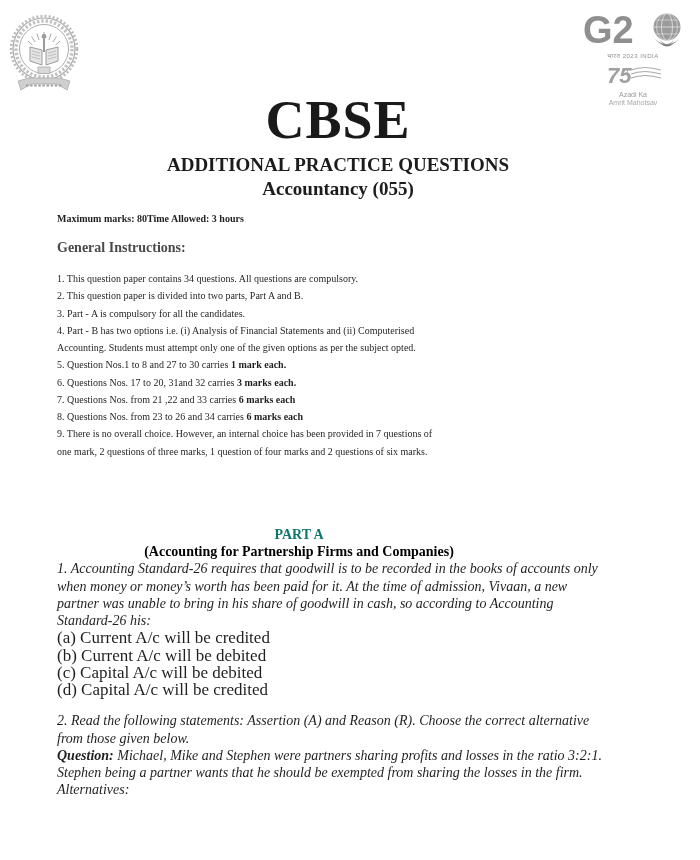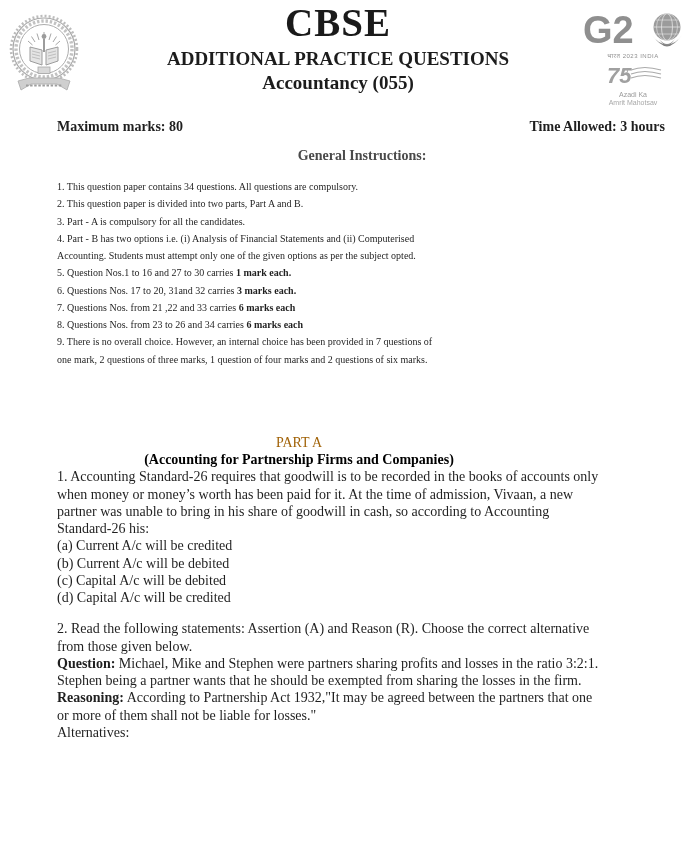--- a/index.html
+++ b/index.html
@@ -18,42 +18,42 @@
   .seal{position:absolute;left:9px;top:12px;}
   .g20box{position:absolute;right:6px;top:8px;width:122px;text-align:center;
           font-family:"Liberation Sans","DejaVu Sans",sans-serif;}
   .g20sub{font-size:6px;color:#8f8f8f;letter-spacing:.5px;margin-top:-2px;}
   .azadibox{margin-top:4px;}
   .azadi-line1{font-size:7px;color:#9a9a9a;line-height:8px;margin-top:-1px;}
   .azadi-line2{font-size:7px;color:#a8a8a8;line-height:8px;}
 
   
   .titleblock{width:562px;text-align:center;}
-  .title{font-size:39px;font-weight:bold;line-height:46px;
+  .title{font-size:54px;font-weight:bold;line-height:46px;margin-top:97px;
          letter-spacing:1px;color:#1a1a1a;}
   .h2{font-size:19px;font-weight:bold;line-height:24px;color:#1c1c1c;}
-  .h2-first{margin-top:1px;}
+  .h2-first{margin-top:10px;}
 
   
-  .marks-row{display:flex;justify-content:space-between;width:608px;
-             font-weight:bold;font-size:14px;line-height:15px;margin-top:24px;}
+  .marks-row{display:flex;width:608px;
+             font-weight:bold;font-size:10px;line-height:15px;margin-top:10px;}
 
   
-  .gi{font-weight:bold;color:#4a4a4a;font-size:14px;line-height:17px;margin-top:13px;text-align:center;}
+  .gi{font-weight:bold;color:#4a4a4a;font-size:14px;line-height:17px;margin-top:13px;}
   .inst{margin-top:14px;font-size:10px;line-height:17.25px;width:600px;}
   .iline{white-space:pre-line;}
   .iline b{font-weight:bold;}
 
   
   .parta-wrap{width:484px;text-align:center;margin-top:66px;}
-  .parta-head{font-size:14px;font-weight:normal;line-height:17.25px;color:#a16207;}
+  .parta-head{font-size:14px;font-weight:bold;line-height:17.25px;color:#0f766e;}
   .parta-sub{font-size:14px;font-weight:bold;line-height:17.25px;color:#000000;}
-  .q{font-size:14px;line-height:17.25px;white-space:pre-line;width:600px;}
+  .q{font-size:14px;line-height:17.25px;white-space:pre-line;width:600px;font-style:italic;}
   .q b{font-weight:bold;}
-  .opt{font-size:14px;line-height:17.25px;}
+  .opt{font-size:17px;line-height:17.25px;}
   .q2gap{margin-top:14px;}
 </style>
 </head>
 <body>
 
 <div class="page">
 
   <svg class="seal" width="70" height="88" viewBox="0 0 70 88">
     <circle cx="35" cy="37" r="33" fill="none" stroke="#bcbcbc" stroke-width="2.6" stroke-dasharray="2 2.1"></circle>
     <circle cx="35" cy="37" r="31" fill="none" stroke="#a9a9a9" stroke-width="1.2"></circle>
@@ -131,21 +131,21 @@
     </div>
 
     <div class="gi">General Instructions:</div>
 
     <div class="inst">
       <div class="iline"><span>1. This question paper contains 34 questions. All questions are compulsory.</span></div>
       <div class="iline"><span>2. This question paper is divided into two parts, Part A and B.</span></div>
       <div class="iline"><span>3. Part - A is compulsory for all the candidates.</span></div>
       <div class="iline"><span>4. Part - B has two options i.e. (i) Analysis of Financial Statements and (ii) Computerised
 Accounting. Students must attempt only one of the given options as per the subject opted.</span></div>
-      <div class="iline"><span>5. Question Nos.1 to 16 and 27 to 30 carries </span><b>1 mark each.</b></div>
+      <div class="iline"><span>5. Question Nos.1 to 8 and 27 to 30 carries </span><b>1 mark each.</b></div>
       <div class="iline"><span>6. Questions Nos. 17 to 20, 31and 32 carries </span><b>3 marks each.</b></div>
       <div class="iline"><span>7. Questions Nos. from 21 ,22 and 33 carries </span><b>6 marks each</b></div>
       <div class="iline"><span>8. Questions Nos. from 23 to 26 and 34 carries </span><b>6 marks each</b></div>
       <div class="iline"><span>9. There is no overall choice. However, an internal choice has been provided in 7 questions of
 one mark, 2 questions of three marks, 1 question of four marks and 2 questions of six marks.</span></div>
     </div>
 
     <div class="parta-wrap">
       <div class="parta-head">PART A</div>
       <div class="parta-sub">(Accounting for Partnership Firms and Companies)</div>
@@ -160,18 +160,16 @@
       <div class="opt">(a) Current A/c will be credited</div>
       <div class="opt">(b) Current A/c will be debited</div>
       <div class="opt">(c) Capital A/c will be debited</div>
       <div class="opt">(d) Capital A/c will be credited</div>
     </div>
 
     <div class="q q2gap">2. Read the following statements: Assertion (A) and Reason (R). Choose the correct alternative
 from those given below.</div>
     <div class="q"><b>Question:</b><span> Michael, Mike and Stephen were partners sharing profits and losses in the ratio 3:2:1.
 Stephen being a partner wants that he should be exempted from sharing the losses in the firm.</span></div>
-    <div class="q"><b>Reasoning:</b><span> According to Partnership Act 1932,"It may be agreed between the partners that one
-or more of them shall not be liable for losses."</span></div>
     <div class="q">Alternatives:</div>
 
   </div>
 </div>
 
 </body></html>

